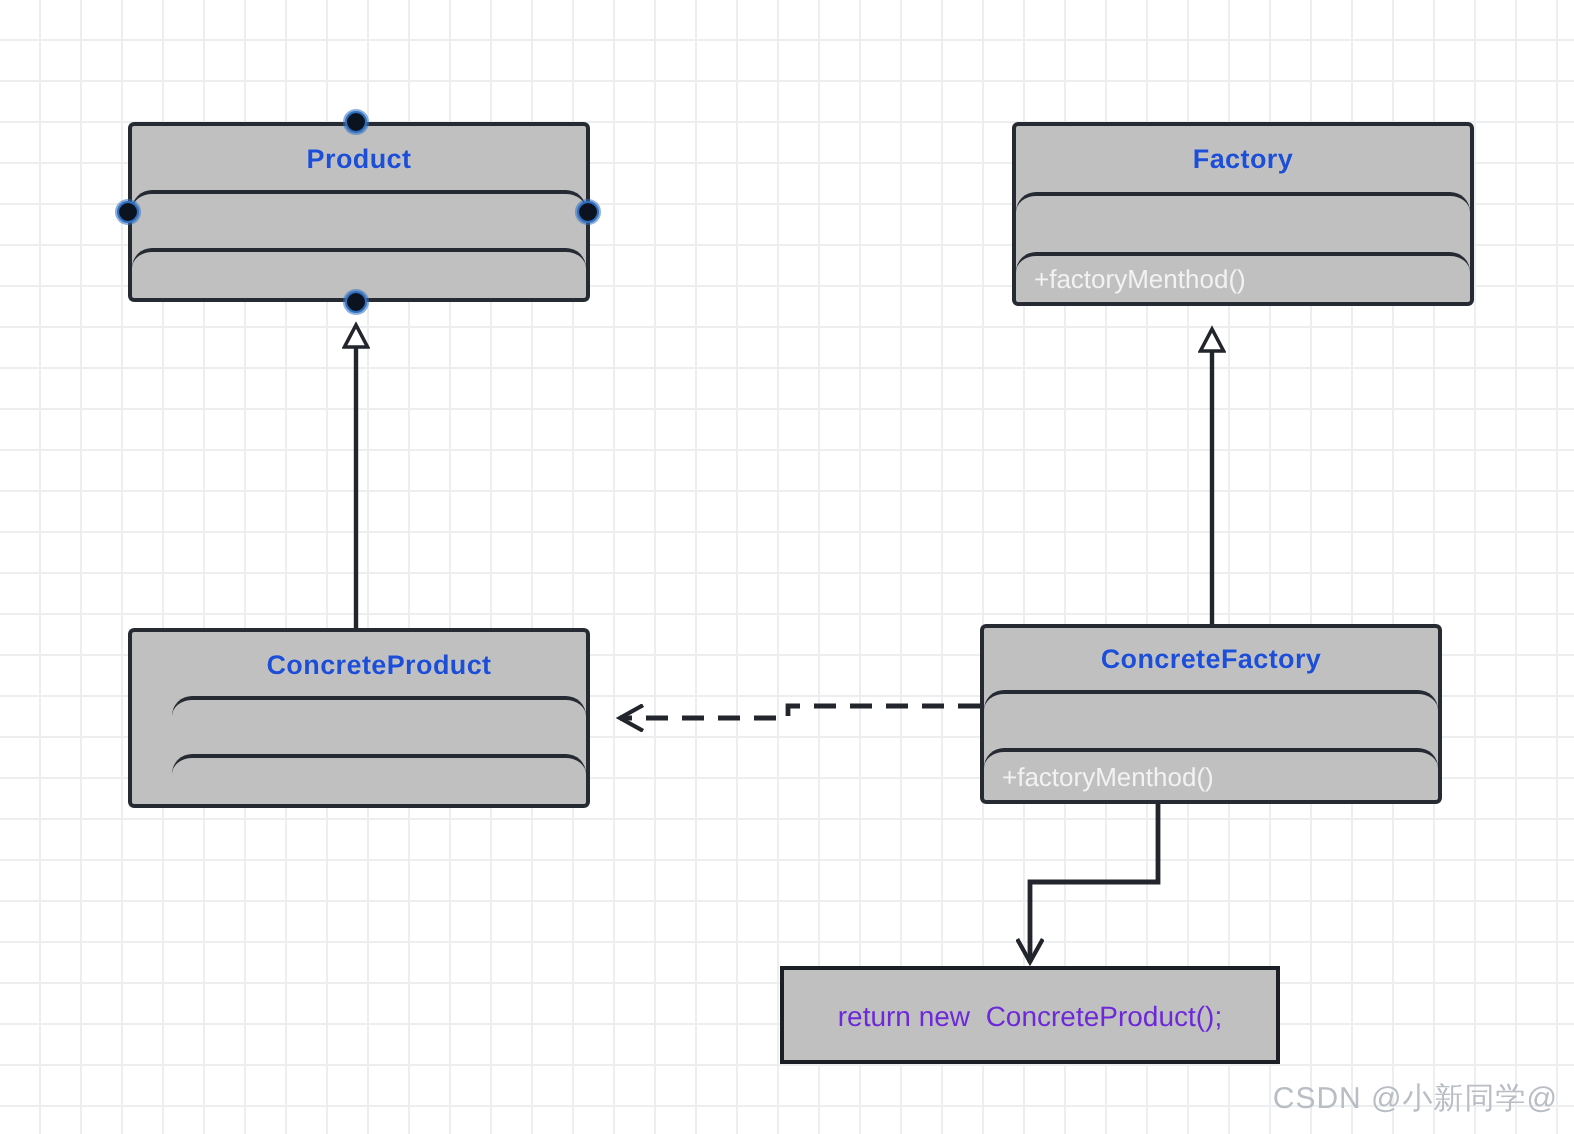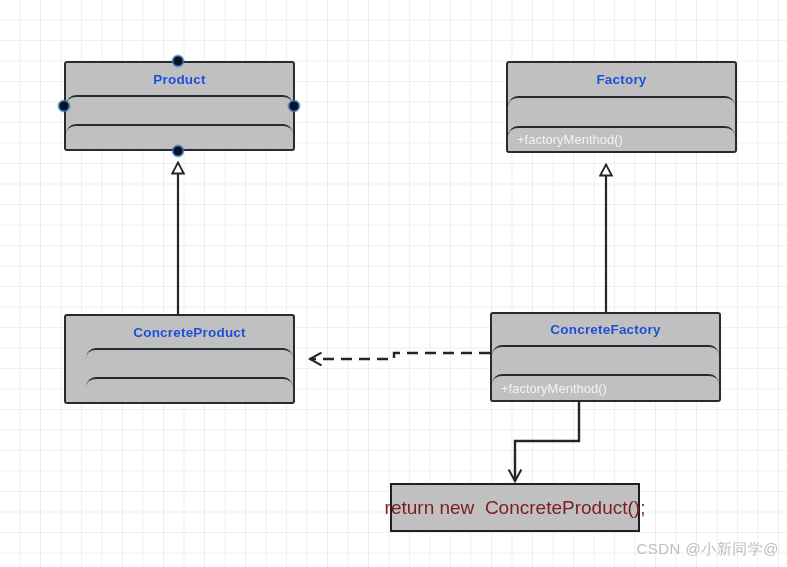--- a/index.html
+++ b/index.html
@@ -55,22 +55,22 @@
     border-radius: 10px;
   }
   .note-box {
     position: absolute;
     box-sizing: border-box;
     background: #c0c0c0;
     border: 2.5px solid #1c2026;
     display: flex;
     align-items: center;
     justify-content: center;
-    color: #7f1d1d;
-    font-size: 19px;
+    color: #6d28d9;
+    font-size: 14px;
     white-space: pre;
   }
   .handle {
     position: absolute;
     width: 9px;
     height: 9px;
     border-radius: 50%;
     background: #0b1220;
     border: 1.5px solid #2f6fc0;
     box-shadow: 0 0 0 1px rgba(47,111,192,0.55);

